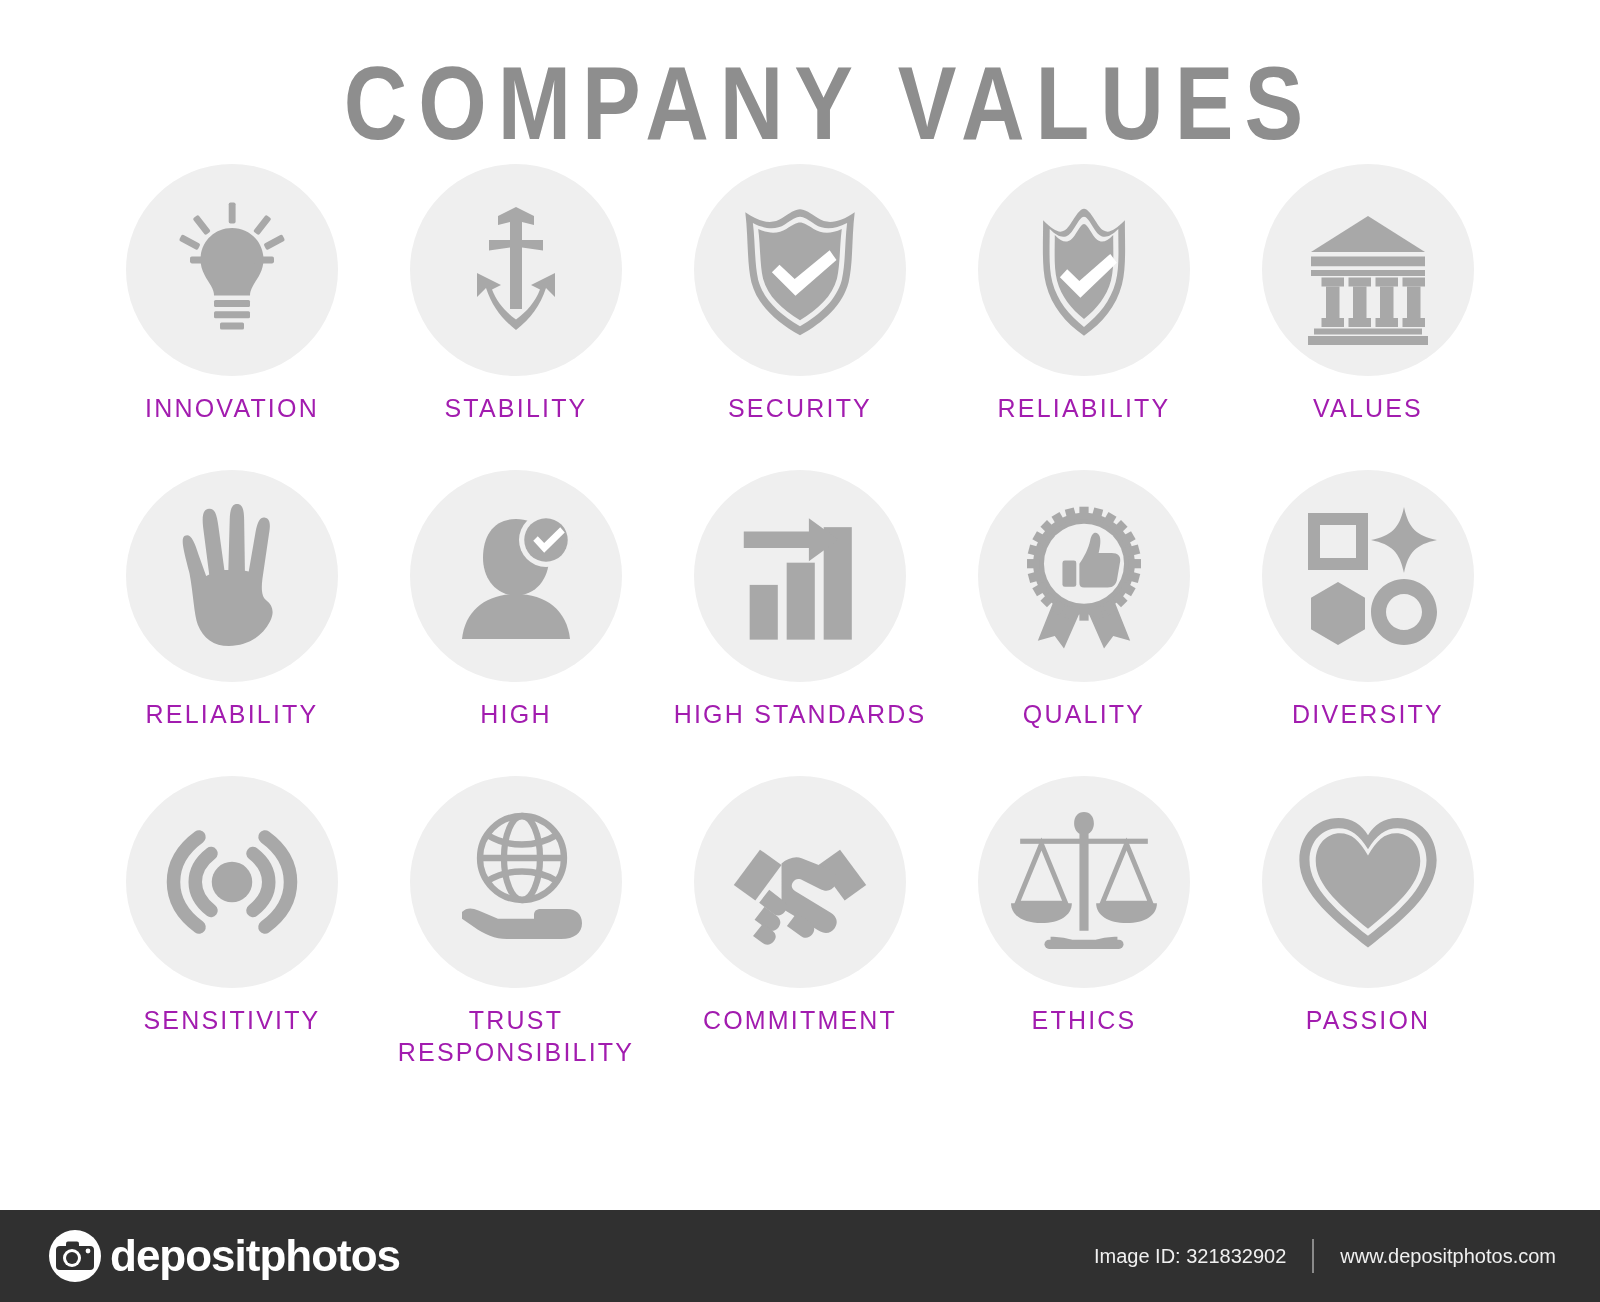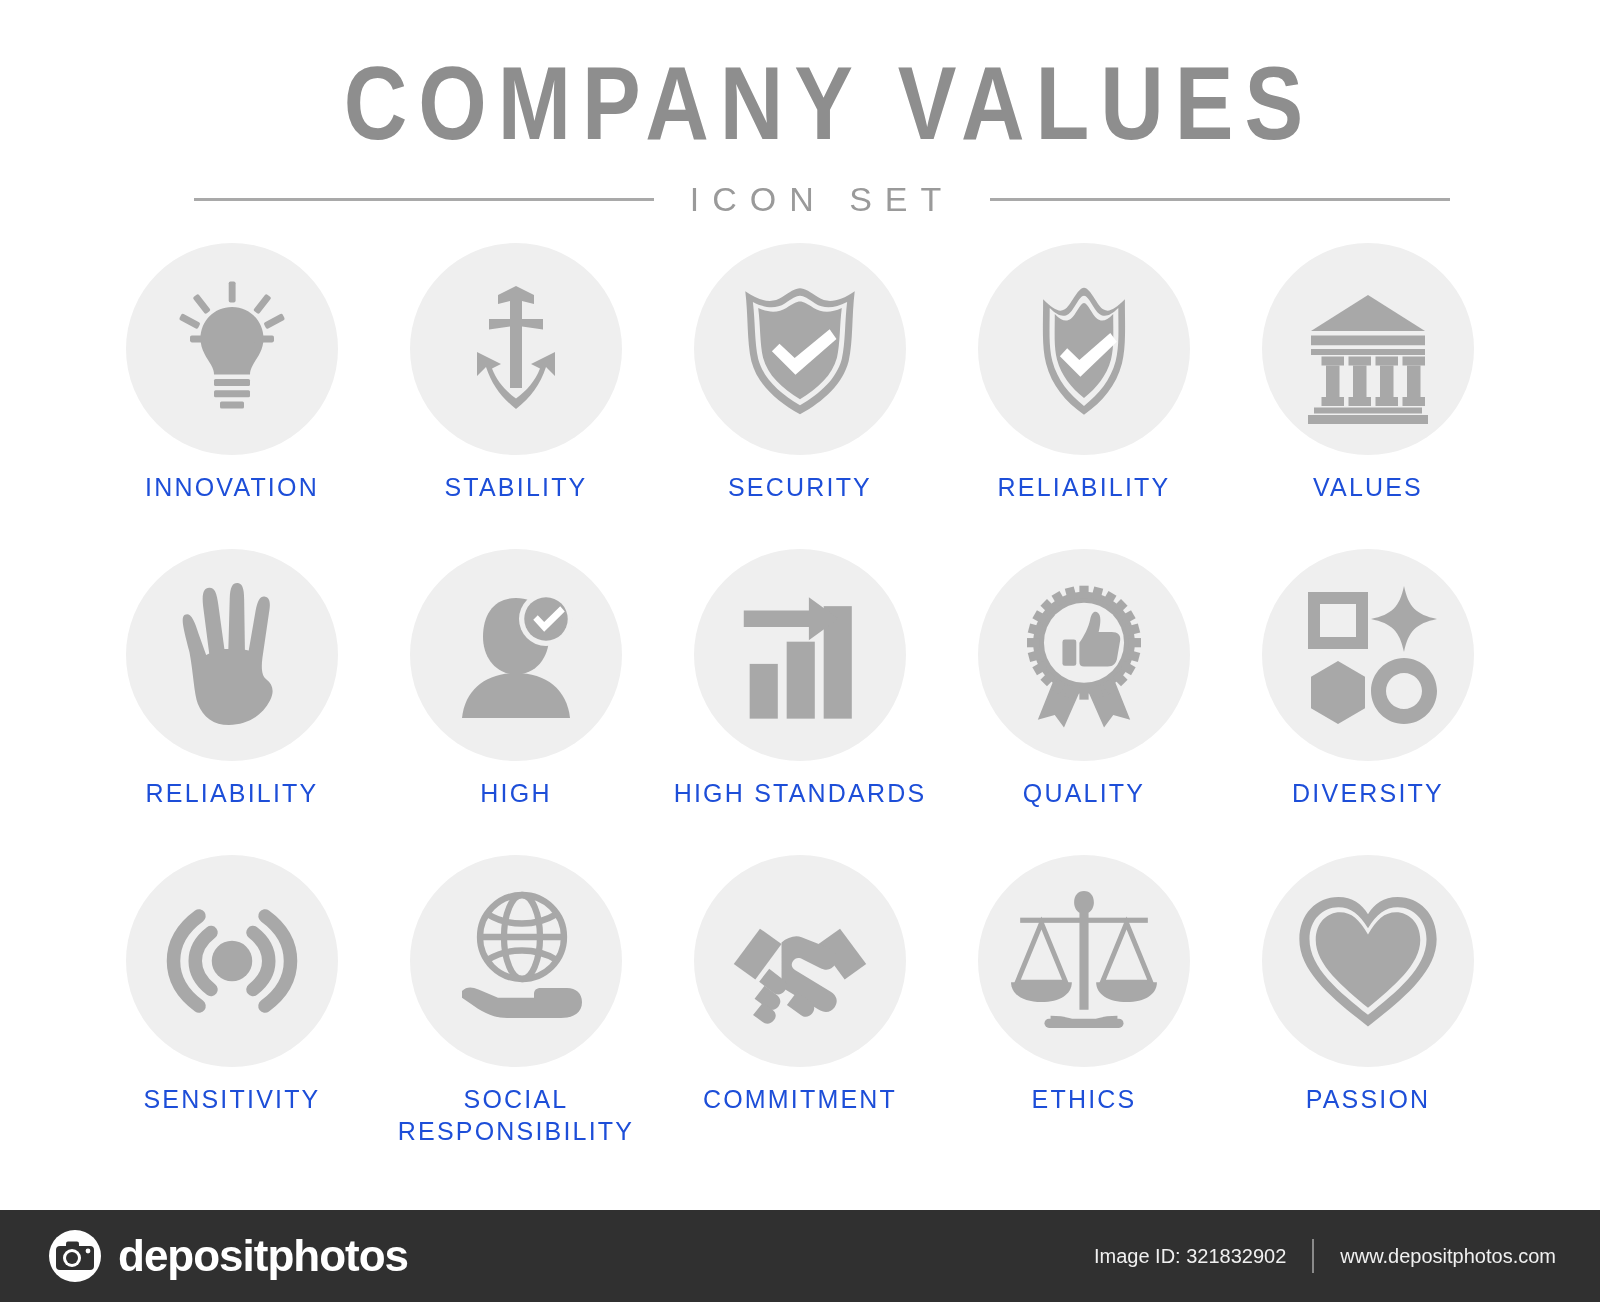--- a/index.html
+++ b/index.html
@@ -68,21 +68,21 @@
     background:#efefef;
     display:flex;
     align-items:center;
     justify-content:center;
     position:relative;
   }
   .label {
     margin-top:16px;
     font-size:25px;
     letter-spacing:2.2px;
-    color:#1d4ed8;
+    color:#a21caf;
     text-align:center;
     line-height:1.28;
     white-space:pre-line;
     font-weight:400;
   }
   .row-1 .label, .row-2 .label { height:78px; }
   .row-3 .label { height:80px; }
 
   svg { display:block; overflow:visible; }
 
@@ -92,21 +92,21 @@
     left:0; bottom:0;
     width:1600px; height:92px;
     background:#303030;
     display:flex;
     align-items:center;
   }
   .brand {
     display:flex;
     align-items:center;
     margin-left:48px;
-    gap:16px;
+    gap:8px;
   }
   .brand-text {
     color:#ffffff;
     font-size:44px;
     font-weight:bold;
     letter-spacing:-1px;
   }
   .footer-right {
     margin-left:auto;
     margin-right:44px;
@@ -119,25 +119,20 @@
     width:2px; height:34px;
     background:#8a8a8a;
     margin:0 26px;
   }
 </style>
 </head>
 <body>
 
 <div class="header">
   <div class="main-title">COMPANY VALUES</div>
-  <div class="subtitle-row">
-    <div class="sub-rule"></div>
-    <div class="subtitle">ICON SET</div>
-    <div class="sub-rule"></div>
-  </div>
 </div>
 
 <div class="grid">
 
   <div class="cell row-1">
     <div class="circle">
       <svg width="150" height="150" viewBox="0 0 100 100">
         <g fill="#a8a8a8">
           <path d="M50 22c-12 0-21 9.5-21 21 0 8 4.5 13 7 17.5 1.6 2.9 2 4.5 2 6.5h24c0-2 .4-3.6 2-6.5 2.5-4.5 7-9.5 7-17.5 0-11.5-9-21-21-21z"></path>
           <rect x="38" y="70" width="24" height="4.6" rx="1"></rect>
@@ -344,21 +339,21 @@
         <g fill="none" stroke="#a8a8a8" stroke-width="4.2">
           <circle cx="54" cy="34" r="28"></circle>
           <ellipse cx="54" cy="34" rx="12" ry="28"></ellipse>
           <path d="M26 34 H82"></path>
           <path d="M31.5 19 C38 23 45.5 25 54 25 C62.5 25 70 23 76.5 19"></path>
           <path d="M31.5 49 C38 45 45.5 43 54 43 C62.5 43 70 45 76.5 49"></path>
         </g>
         <path fill="#a8a8a8" d="M14 70 C17 67 20.5 67 25 69 L38 74.5 L62 74.5 L62 72 C62 69.5 63.5 68 66.5 68 L84 68 C90 68 94 71.5 94 77.5 C94 84 89 88 80 88 L44 88 C36 88 29 85 22 80 L14 74.5 Z"></path>
       </svg>
     </div>
-    <div class="label">SOCIAL
+    <div class="label">TRUST
 RESPONSIBILITY</div>
   </div>
 
   <div class="cell row-3">
     <div class="circle">
       <svg width="154" height="154" viewBox="0 0 100 100">
         <g fill="#a8a8a8">
           <path d="M7 52 L24 29 L38 39 L21 62 Z"></path>
           <path d="M93 52 L76 29 L62 39 L79 62 Z"></path>
           <path d="M38 38 C42 34.5 47 33 51 34.5 L70 42 C74 44 75.5 48 73 52 C70.5 56 67 56.5 63 54.5 L52 49 C49 47.5 47 48 45.5 50 C44 52 44.5 54.5 47 56 L70 70 C74 72.5 75 76.5 72.5 80 C70 83.5 66 84 62 81.5 L38 67 Z"></path>

